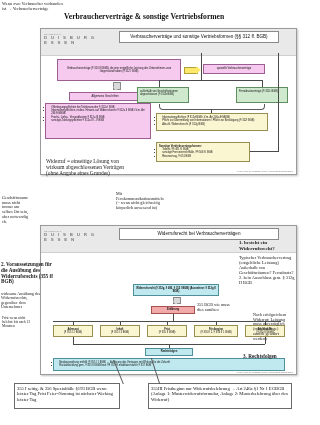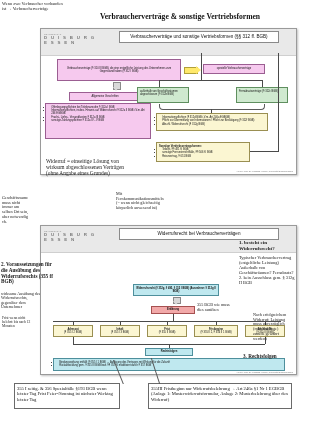--- a/index.html
+++ b/index.html
@@ -42,21 +42,21 @@
          border-bottom:3px solid transparent;border-left:4px solid #ffe96b;}
   .brace{position:absolute;border-left:1px solid #5a5a5a;border-right:1px solid #5a5a5a;
          border-bottom:1px solid #5a5a5a;border-radius:0 0 4px 4px;}
   .foot{position:absolute;font-size:2px;color:#777;text-align:right;}
 </style>
 </head>
 <body>
 
 <div class="abs note" style="left:2px;top:2px;width:62px;font-size:4.4px;">Wenn zwo Verbraucher vorhanden ist → Verbraucherverträge</div>
 
-<div class="abs" style="left:64px;top:12px;width:232px;text-align:center;font-family:'Liberation Serif',serif;font-weight:bold;font-size:7.6px;">Verbraucherverträge &amp; sonstige Vertriebsformen</div>
+<div class="abs" style="left:64px;top:12px;width:232px;text-align:left;font-family:'Liberation Serif',serif;font-weight:bold;font-size:7.6px;">Verbraucherverträge &amp; sonstige Vertriebsformen</div>
 
 <div class="slide" style="left:40px;top:28px;width:255px;height:145px;">
 
   <div class="slide-head"></div>
   <div class="logo">
     <div class="l1">UNIVERSITÄT</div>
     <div class="l2" style="white-space:pre-line">D U I S B U R G
 E S S E N</div>
   </div>
 

